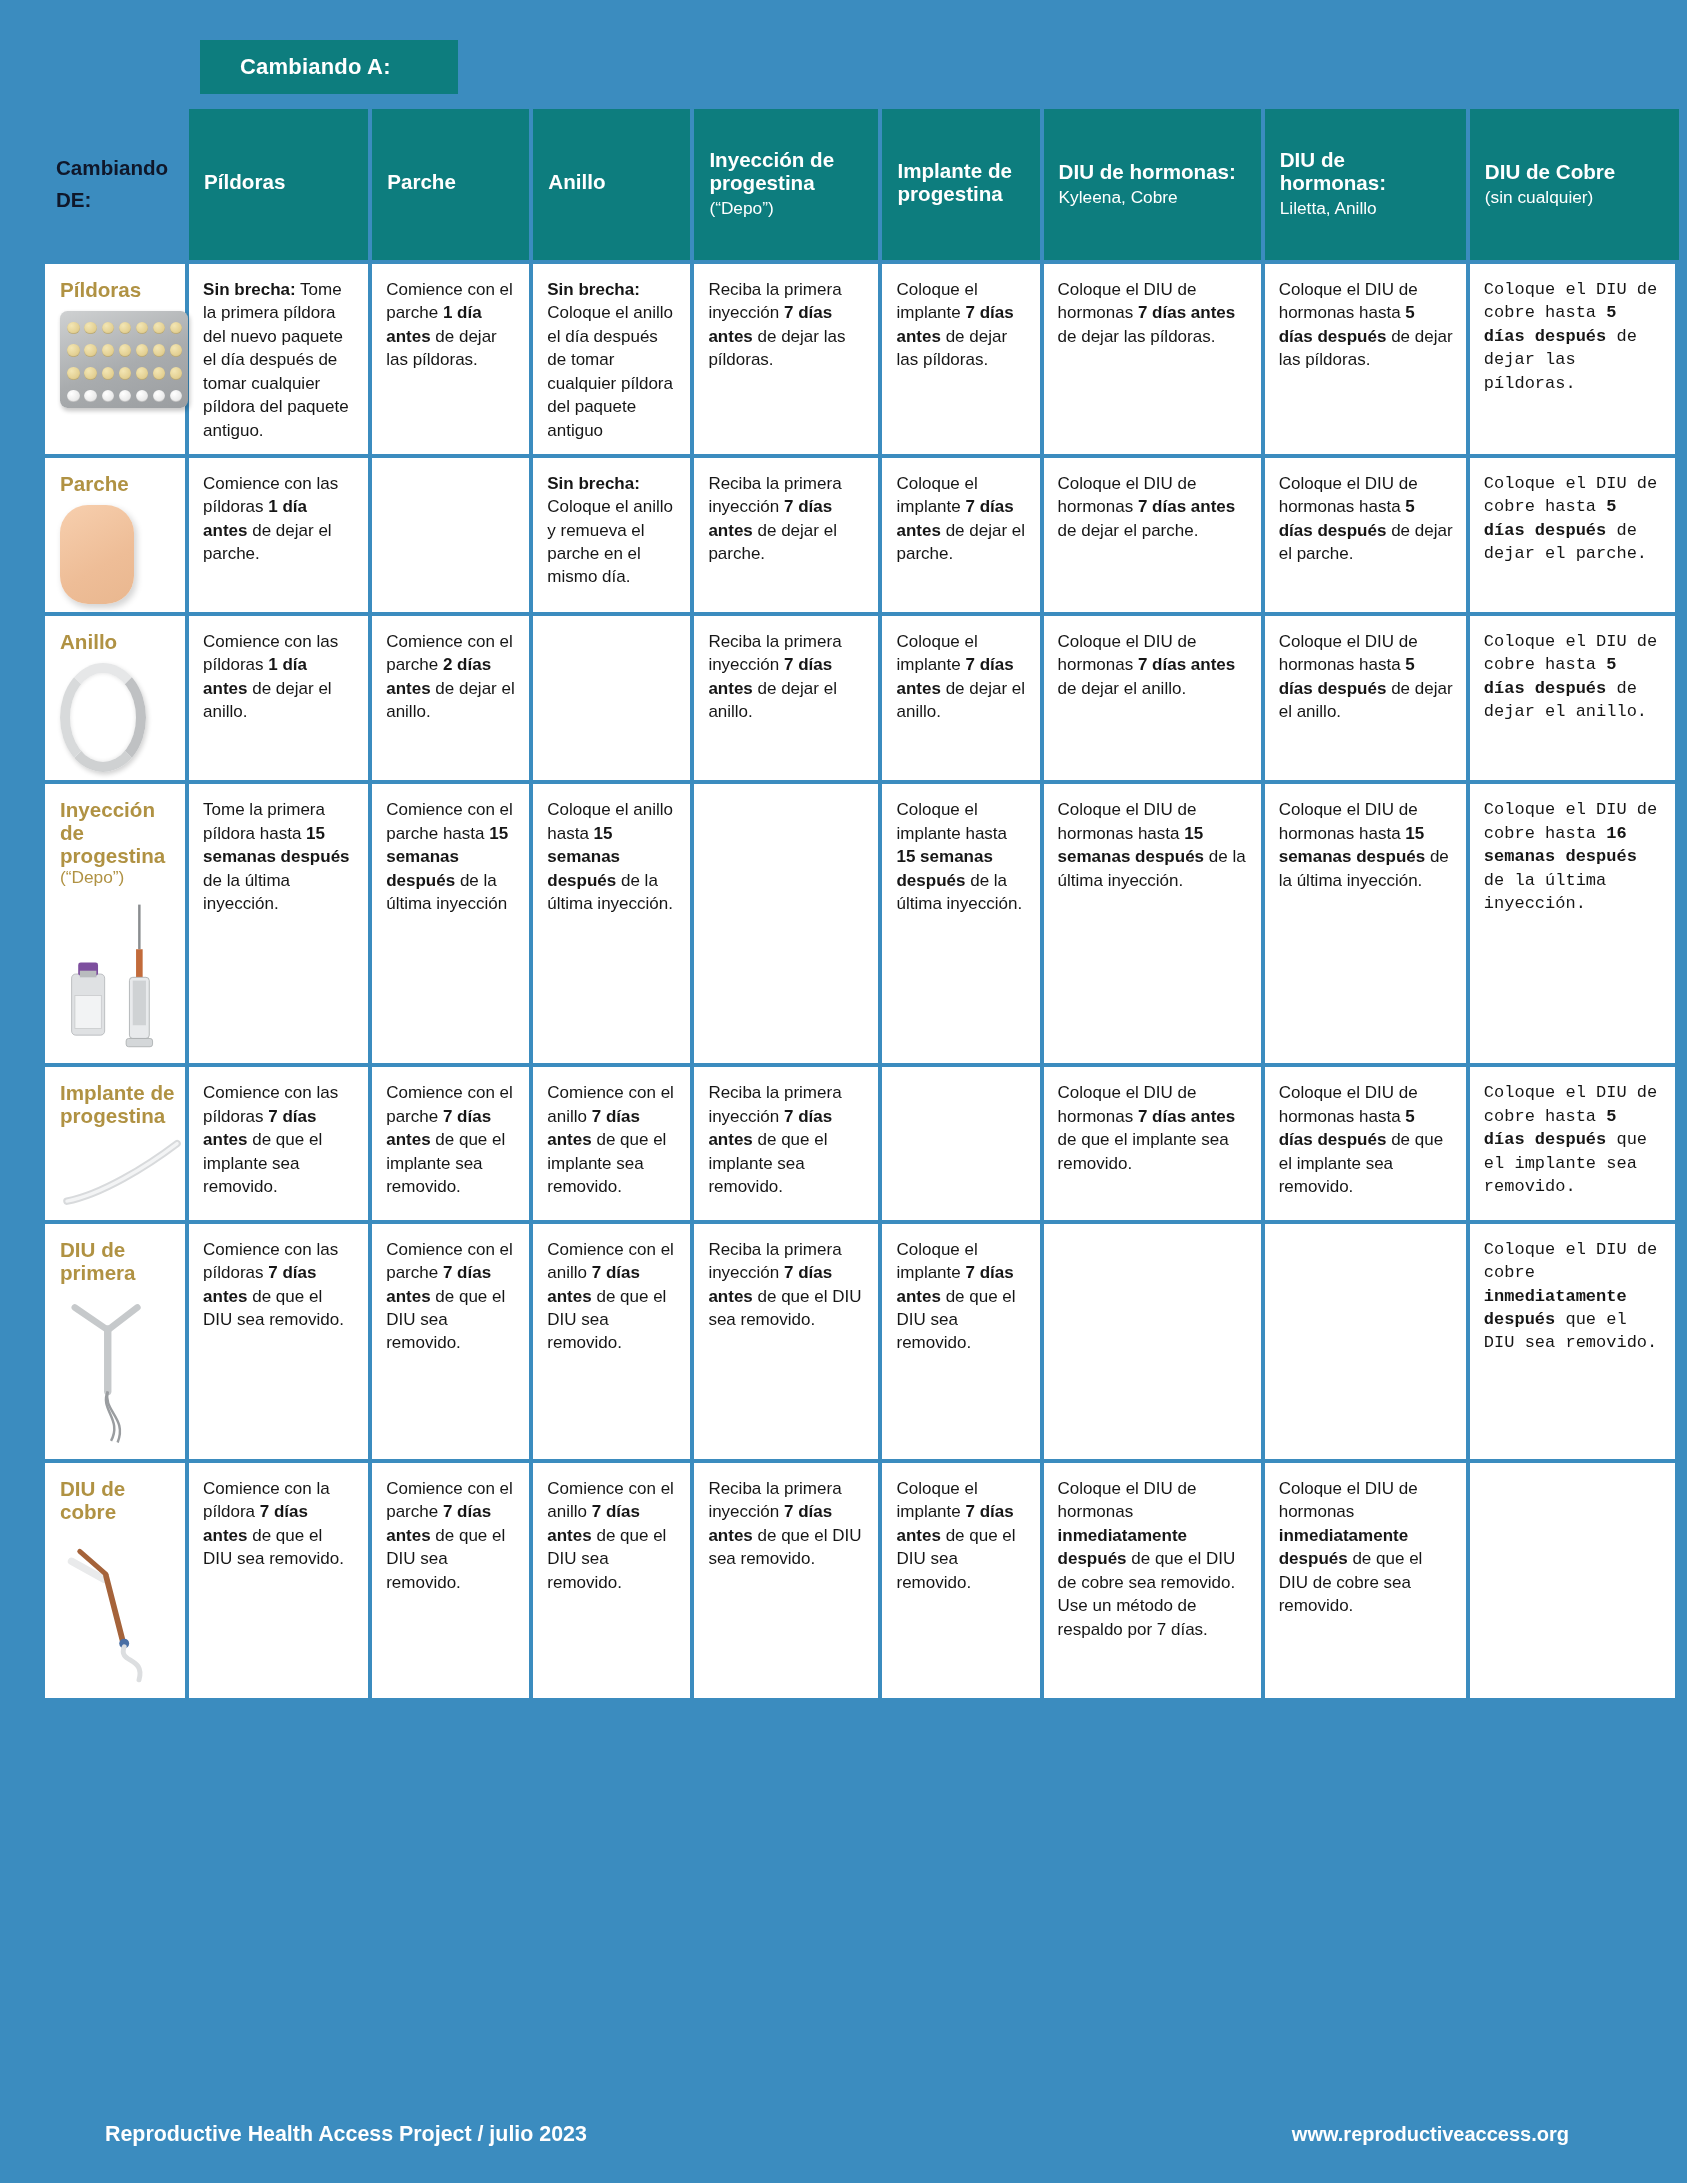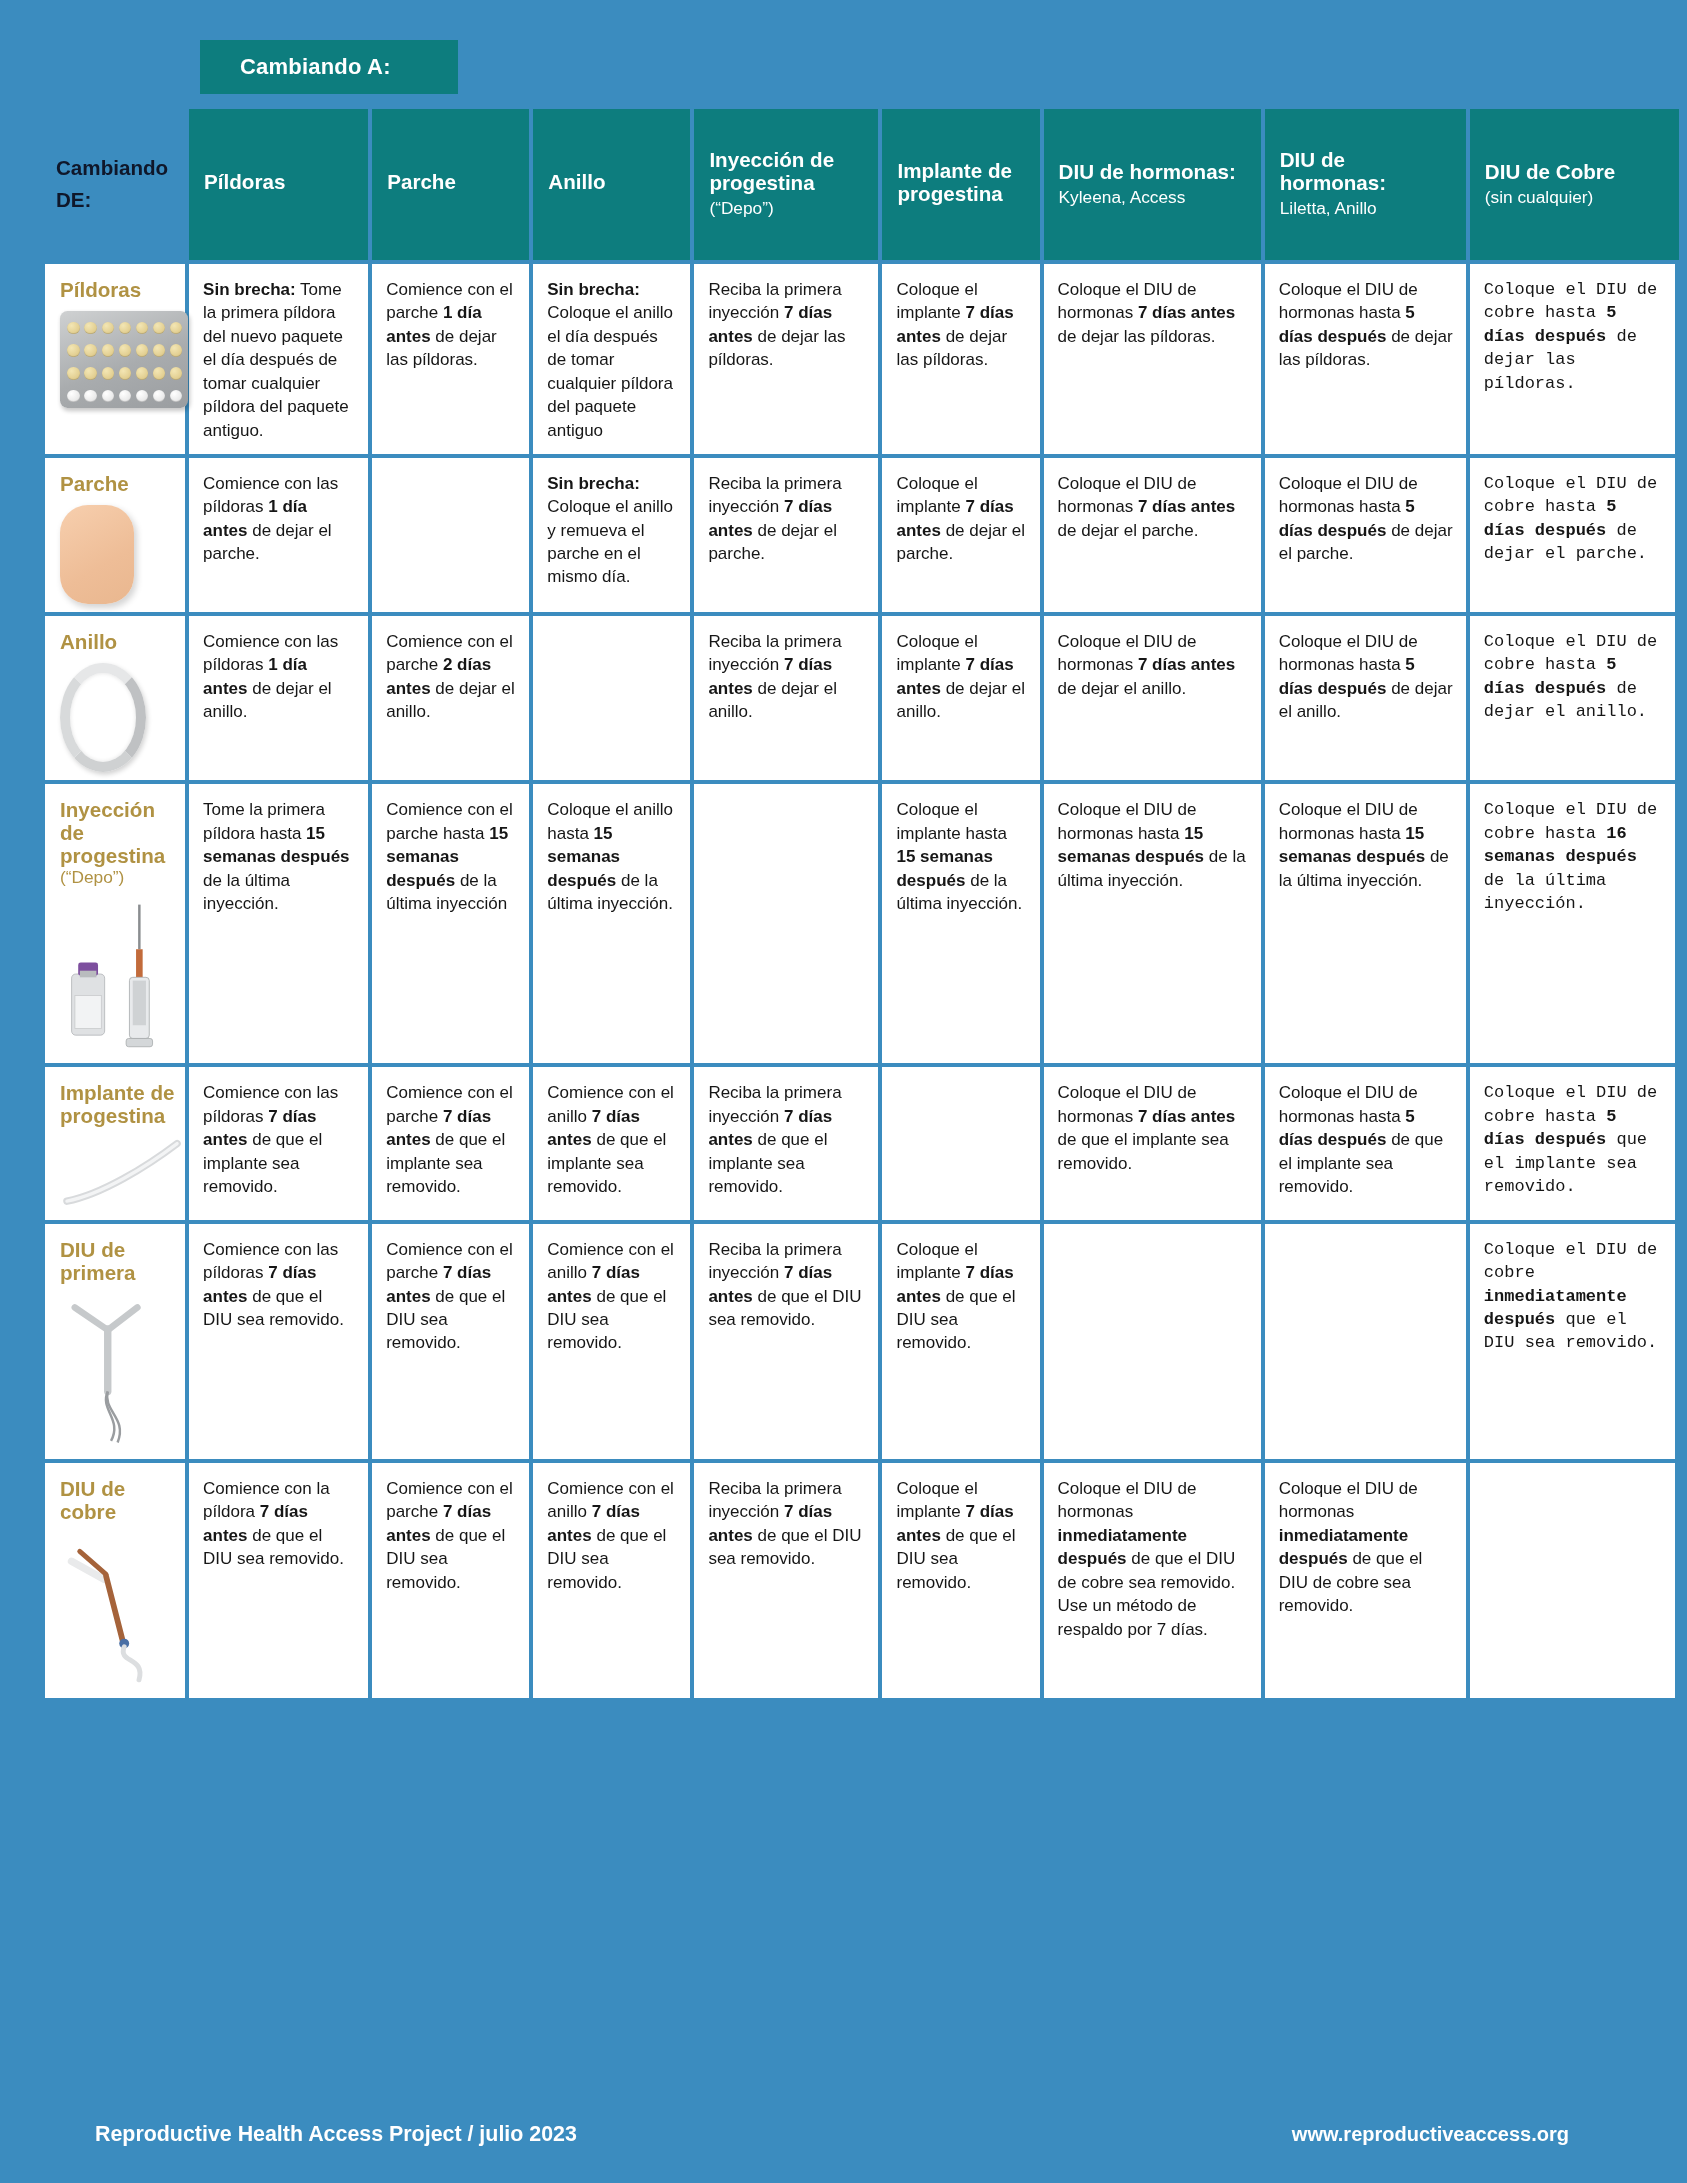--- a/index.html
+++ b/index.html
@@ -89,21 +89,21 @@
   b { font-weight: bold; }
 
   
   .footer {
     position: absolute;
     left: 0; bottom: 0;
     width: 1687px; height: 97px;
     display: flex; align-items: center;
   }
   .footer .left {
-    position: absolute; left: 79px;
+    position: absolute; left: 89px;
     color: #fff; font-size: 21.4px; font-weight: bold;
   }
   .footer .right {
     position: absolute; right: 134px;
     color: #fff; font-size: 20px; font-weight: bold;
   }
 
   
   .pillpack {
     width: 128px; height: 97px;
@@ -193,21 +193,21 @@
           <th>
             <div class="h-main">Inyección de progestina</div>
             <div class="h-sub">(“Depo”)</div>
           </th>
           <th>
             <div class="h-main">Implante de progestina</div>
             <div class="h-sub"></div>
           </th>
           <th>
             <div class="h-main">DIU de hormonas:</div>
-            <div class="h-sub">Kyleena, Access</div>
+            <div class="h-sub">Kyleena, Cobre</div>
           </th>
           <th>
             <div class="h-main">DIU de hormonas:</div>
             <div class="h-sub">Liletta, Anillo</div>
           </th>
           <th>
             <div class="h-main">DIU de Cobre</div>
             <div class="h-sub">(sin cualquier)</div>
           </th>
         </tr>

